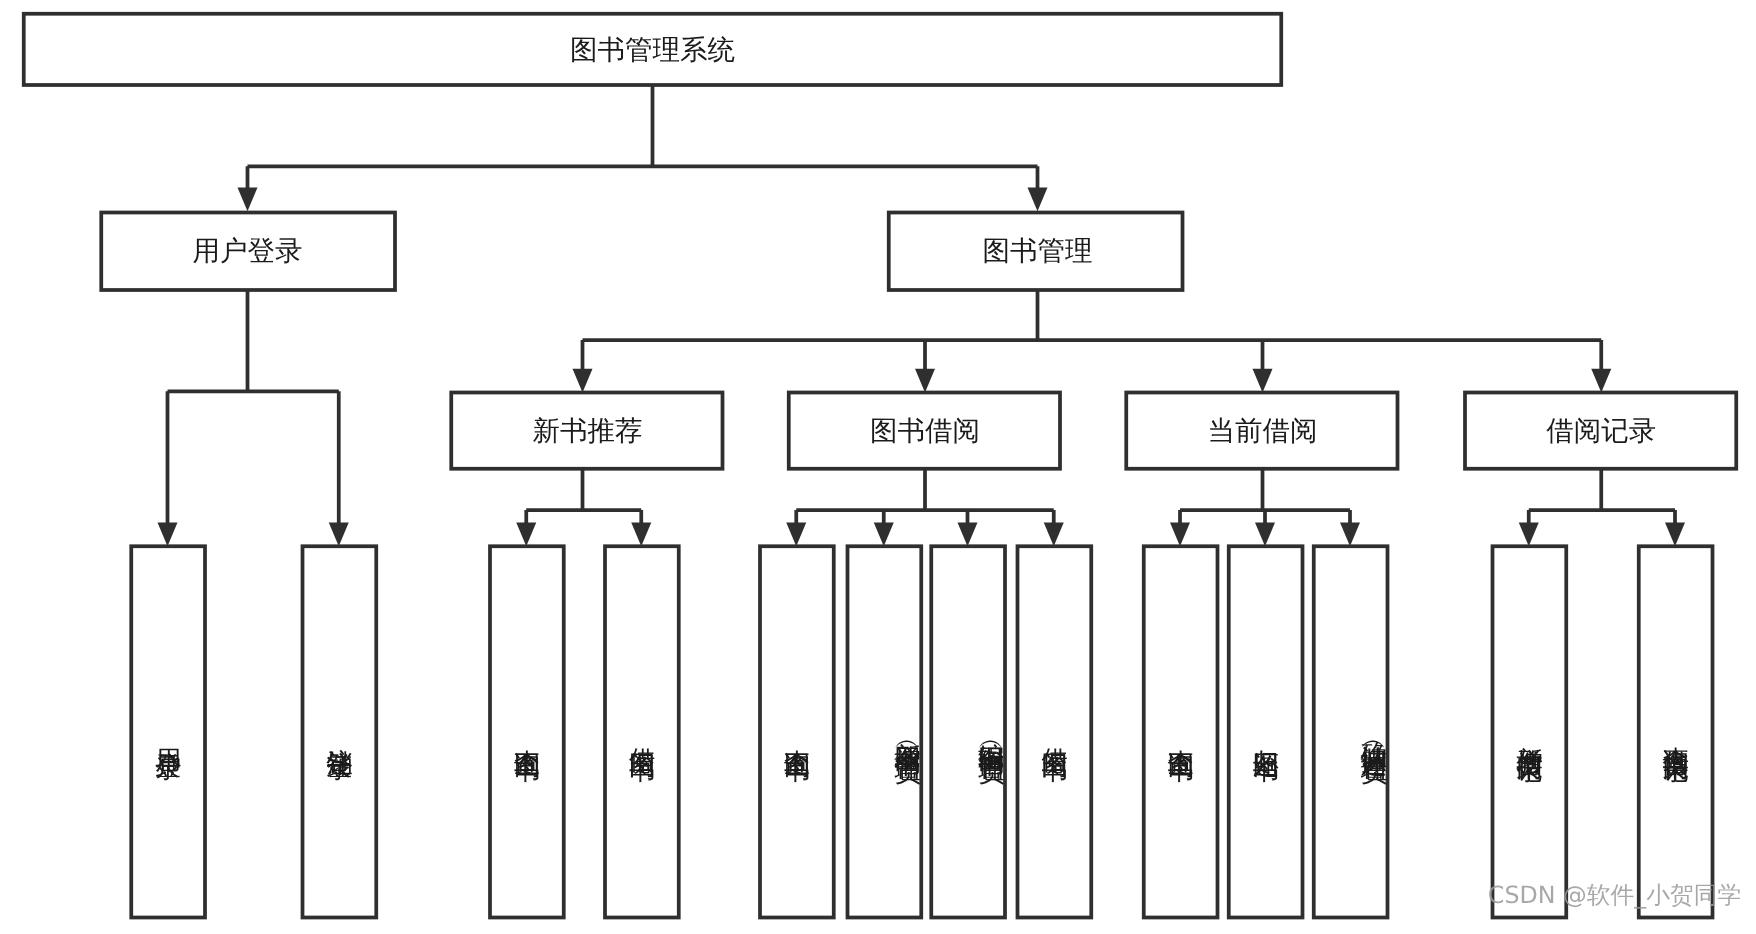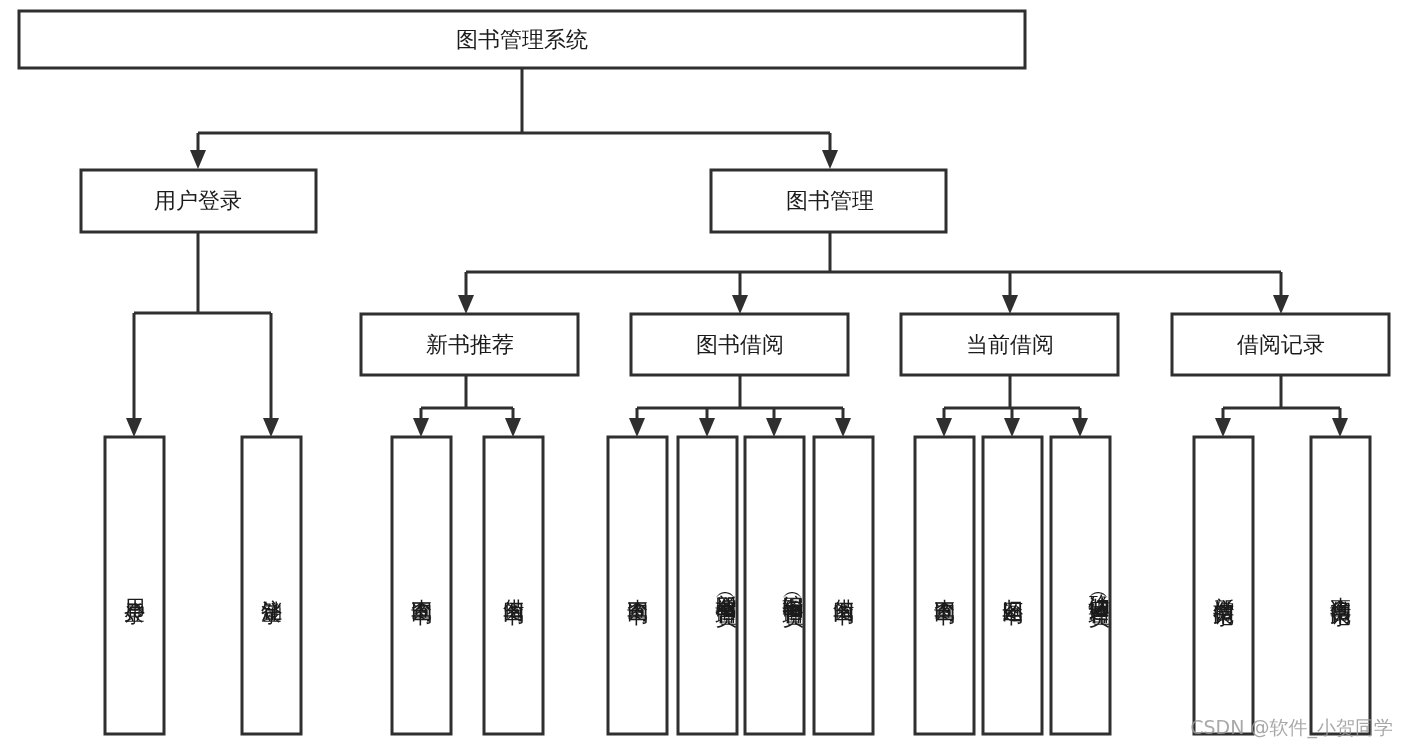--- a/index.html
+++ b/index.html
@@ -58,21 +58,21 @@
     line-height: 1.07;
     color: #1b1b1b;
     letter-spacing: 2px;
     white-space: nowrap;
     text-align: center;
     pointer-events: none;
   }
   .watermark {
     position: absolute;
     right: 12px;
-    bottom: 6px;
+    bottom: 18px;
     font-family: "DejaVu Sans", "Liberation Sans", sans-serif;
     font-size: 19px;
     color: #9a9a9a;
     opacity: 0.85;
     white-space: nowrap;
   }
 </style>
 </head>
 <body>
 

